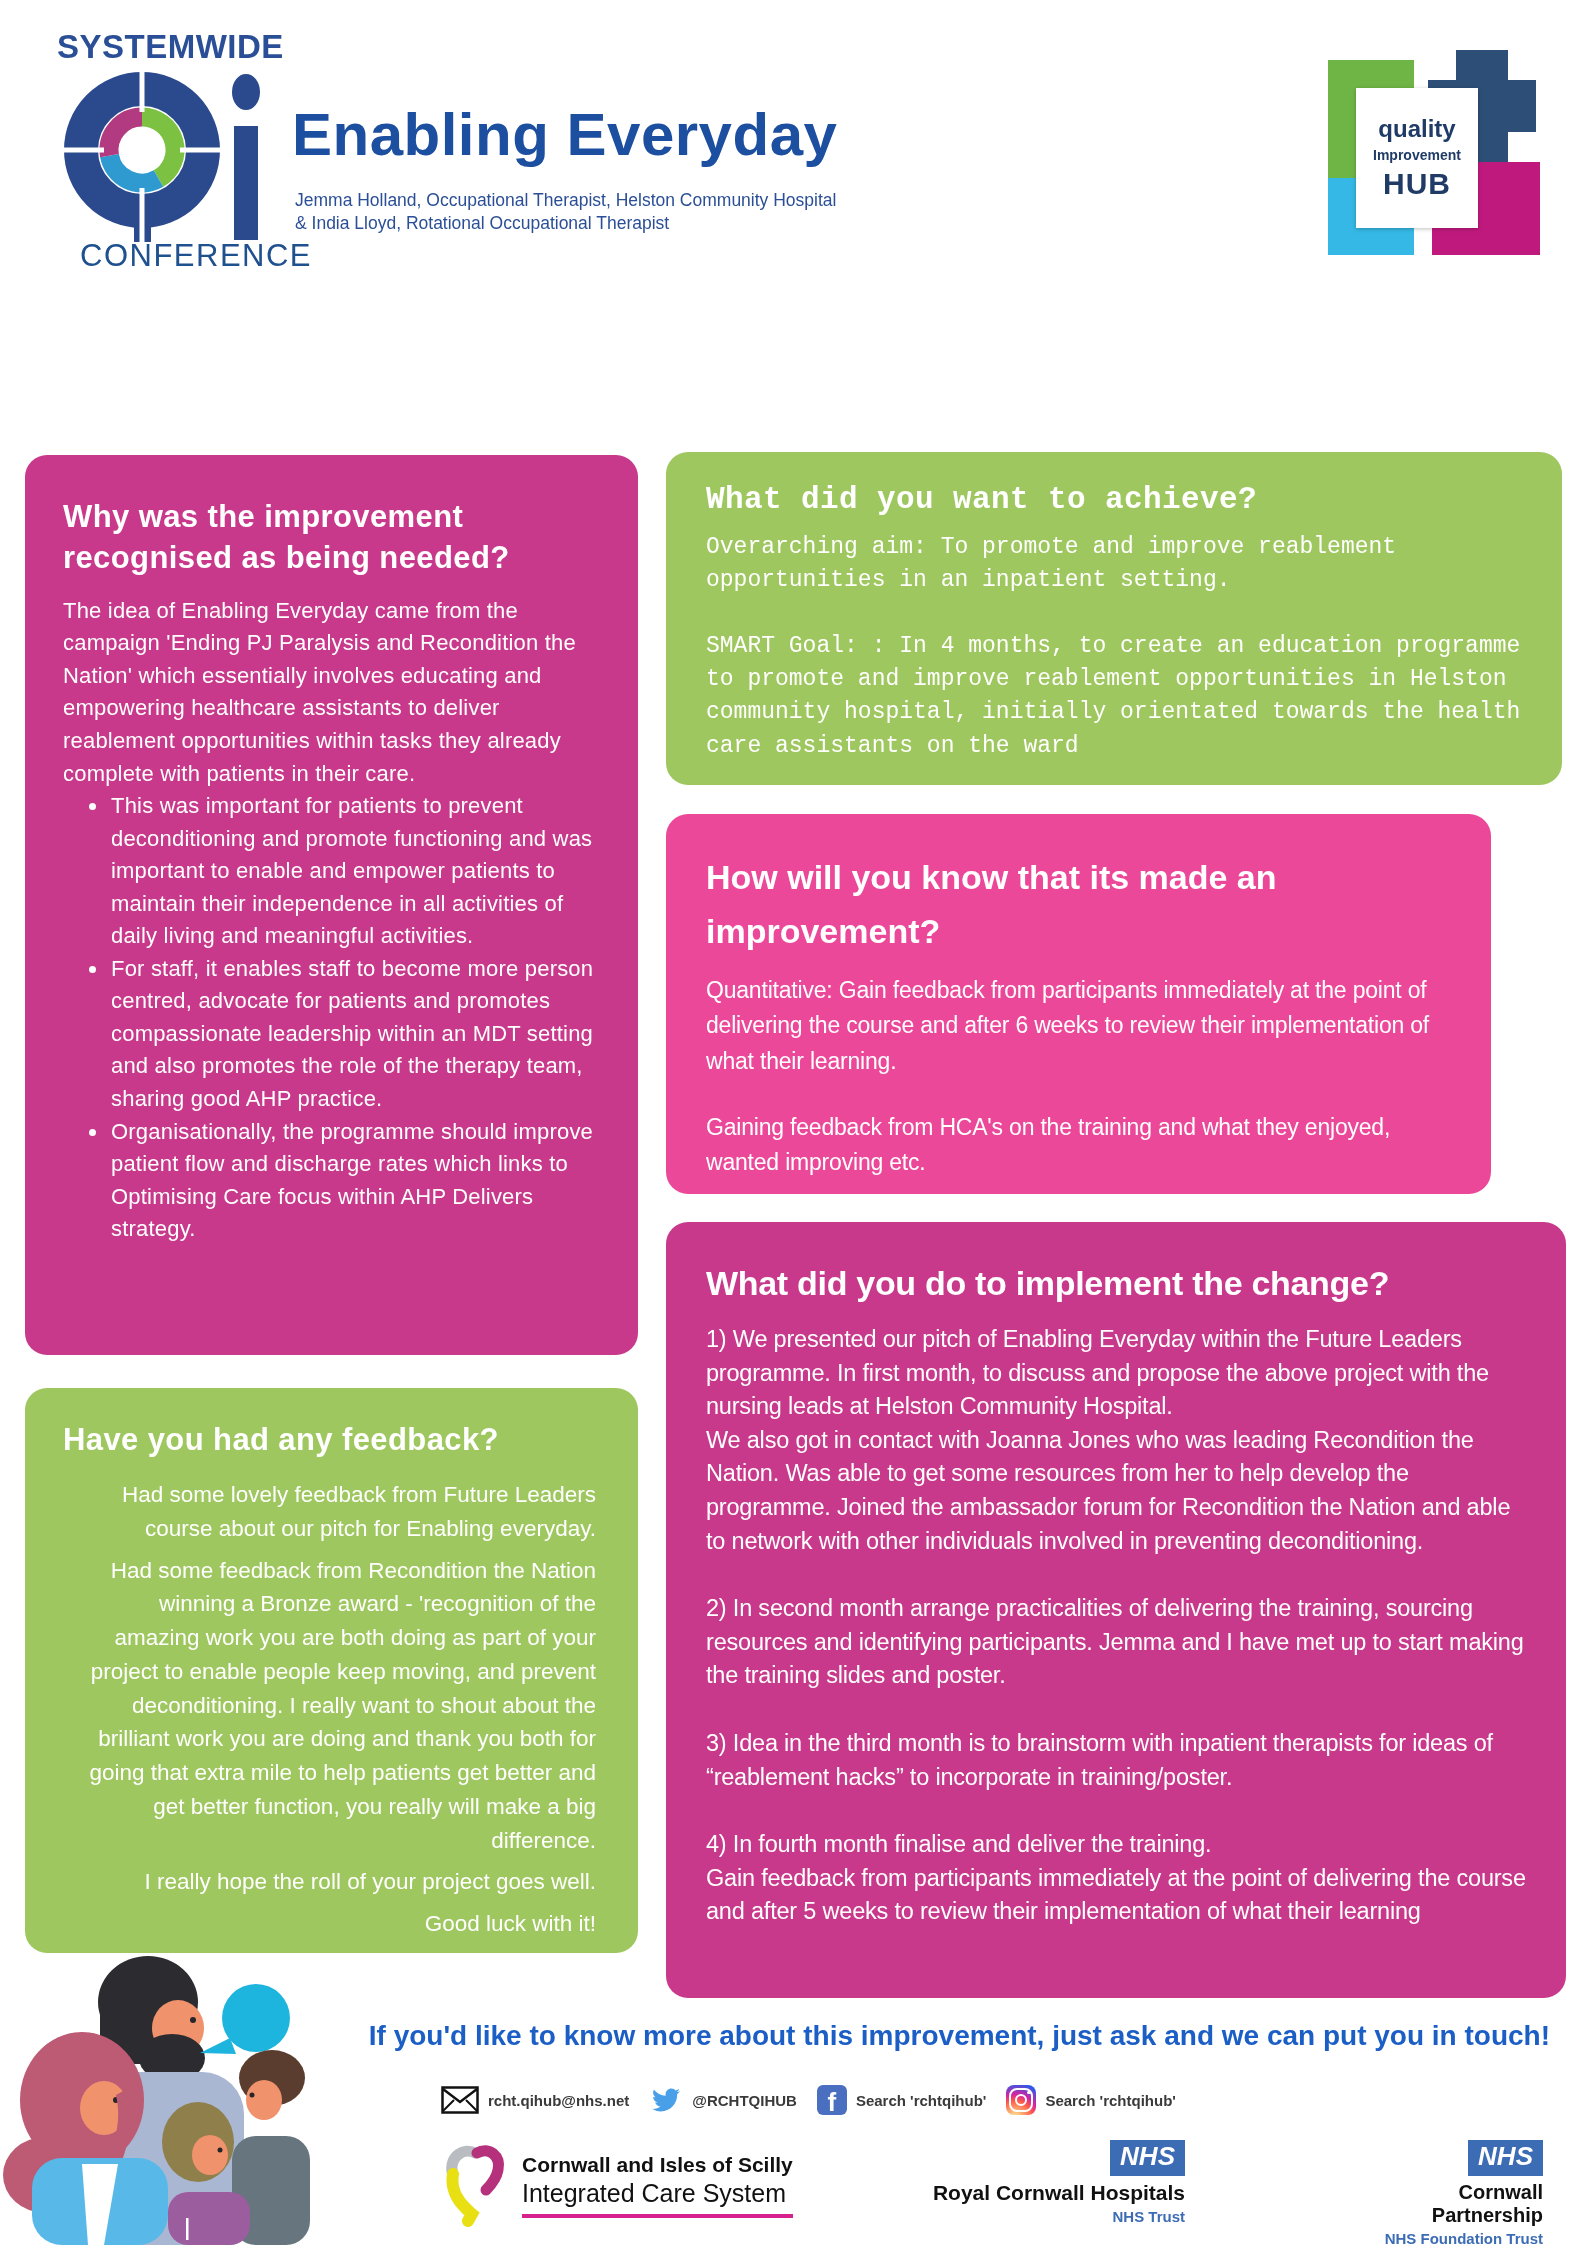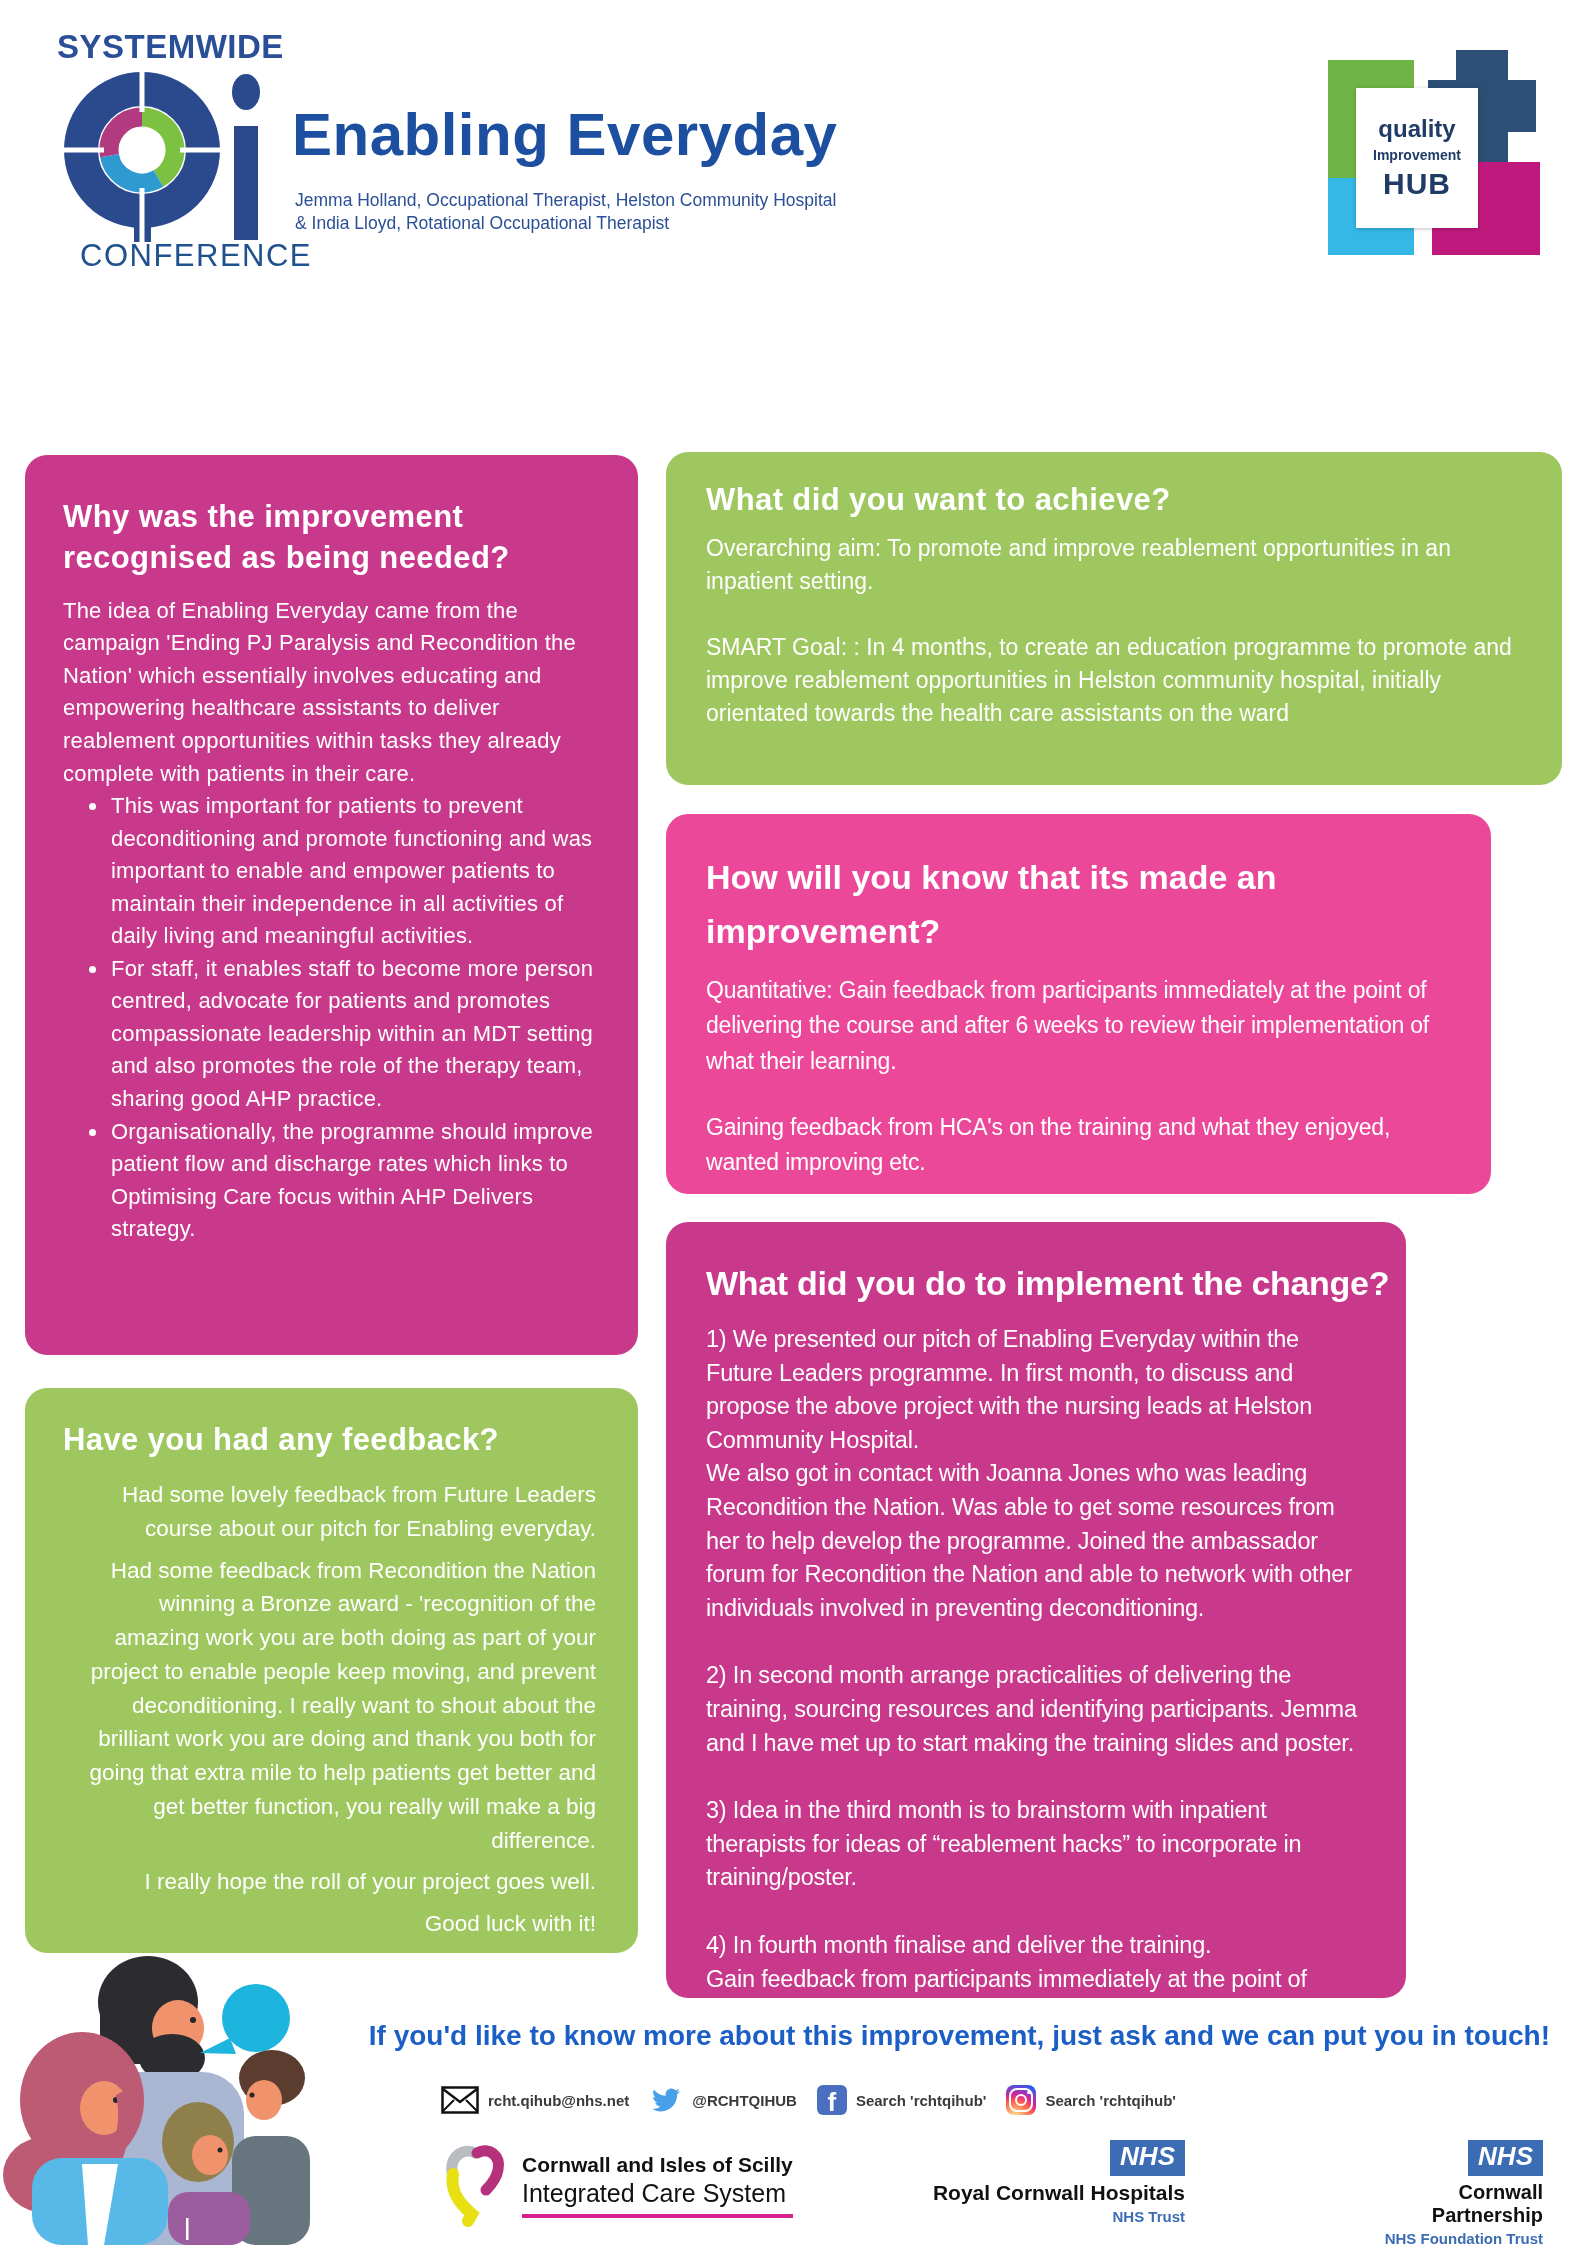--- a/index.html
+++ b/index.html
@@ -30,29 +30,29 @@
   .hub .card .l2{font-size:14px;font-weight:bold;}
   .hub .card .l3{font-size:30px;font-weight:bold;letter-spacing:1px;}
   
   .box{position:absolute;border-radius:22px;color:#fff;box-sizing:border-box;}
   .box h2{margin:0;color:#fff;font-weight:bold;}
   #box-why{left:25px;top:455px;width:613px;height:900px;background:#c8398b;}
   #box-why h2{padding:42px 38px 0 38px;font-size:31px;line-height:1.32;letter-spacing:.4px;}
   #box-why .body{padding:16px 34px 0 38px;font-size:22px;line-height:1.48;letter-spacing:.2px;}
   #box-why ul{margin:0;padding-left:46px;}
   #box-why li{padding-left:2px;}
-  #box-achieve{left:666px;top:452px;width:896px;height:333px;background:#9fc75f;}
+  #box-achieve{left:666px;top:452px;width:896px;height:333px;background:#9fc75f;font-family:Liberation Mono, monospace;}
   #box-achieve h2{padding:30px 40px 0 40px;font-size:31px;letter-spacing:.4px;}
   #box-achieve .body{padding:14px 40px 0 40px;font-size:23px;line-height:1.45;}
   #box-achieve p{margin:0 0 32px 0;}
   #box-know{left:666px;top:814px;width:825px;height:380px;background:#ec4899;}
   #box-know h2{padding:36px 40px 0 40px;font-size:34px;line-height:1.6;letter-spacing:0;}
   #box-know .body{padding:14px 40px 0 40px;font-size:23px;line-height:1.55;letter-spacing:-.2px;}
   #box-know p{margin:0 0 30px 0;}
-  #box-implement{left:666px;top:1222px;width:740px;height:776px;background:#c8398b;}
+  #box-implement{left:666px;top:1222px;width:900px;height:776px;background:#c8398b;}
   #box-implement h2{padding:42px 40px 0 40px;font-size:34px;letter-spacing:-.3px;white-space:nowrap;}
   #box-implement .body{padding:20px 40px 0 40px;font-size:23.5px;line-height:1.43;letter-spacing:-.2px;}
   #box-implement p{margin:0;}
   #box-implement p.gap{margin-top:34px;}
   #box-feedback{left:25px;top:1388px;width:613px;height:565px;background:#9fc75f;}
   #box-feedback h2{padding:34px 38px 0 38px;font-size:31px;letter-spacing:.4px;}
   #box-feedback .body{padding:12px 34px 0 38px;font-size:22.5px;line-height:1.5;}
   #box-feedback p{margin:8px;text-align:right;}
   
   .tagline{position:absolute;left:205px;top:2020px;width:1345px;text-align:right;

